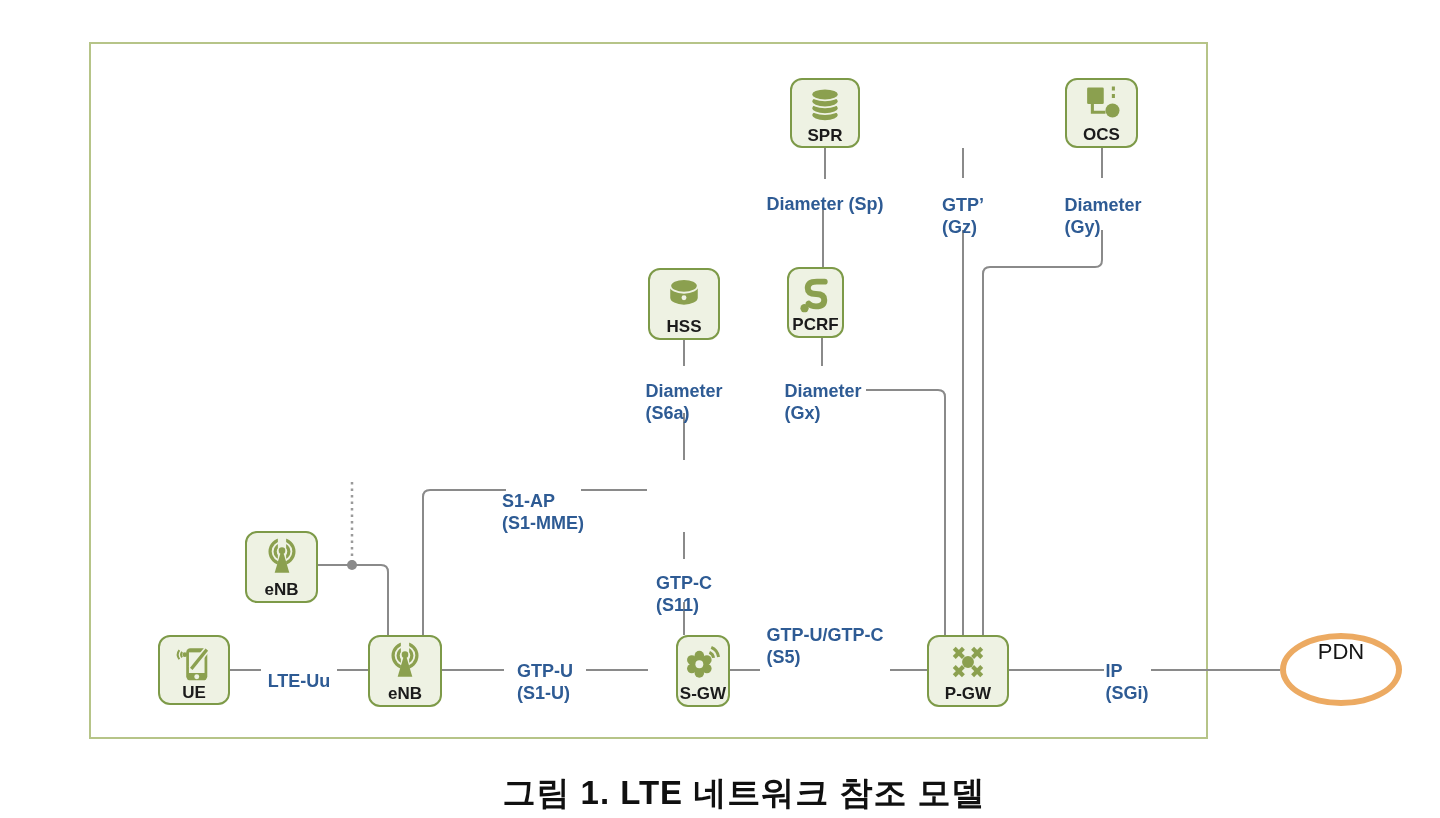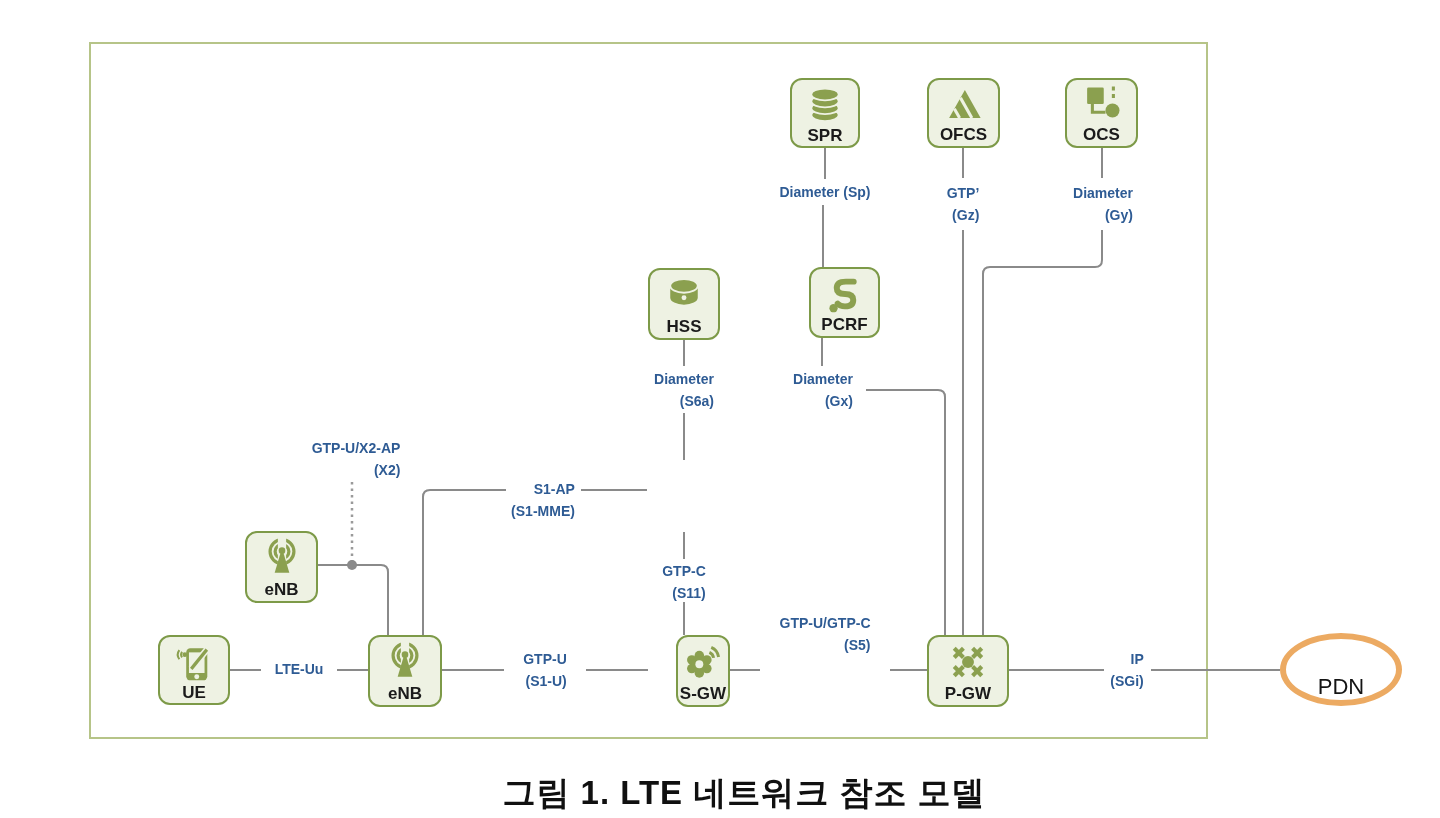--- a/index.html
+++ b/index.html
@@ -8,25 +8,25 @@
   #frame{position:absolute;left:89px;top:42px;width:1119px;height:697px;
          border:2px solid #b6c488;box-sizing:border-box;}
   #wires{position:absolute;left:0;top:0;width:1440px;height:818px;}
   .node{position:absolute;box-sizing:border-box;background:#eef2e3;
         border:2.5px solid #7d9a48;border-radius:12px;
         display:flex;flex-direction:column;align-items:center;
         justify-content:space-between;padding:3px 0 2px;}
   .node .ic{flex:0 0 auto;line-height:0;}
   .node .nl{font-size:17px;font-weight:600;color:#1b1b1b;line-height:18px;}
   .lbl{position:absolute;transform:translate(-50%,-50%);color:#2e5b94;
-       font-weight:bold;font-size:14px;line-height:22px;text-align:right;
-       white-space:pre-line;}
+       font-weight:bold;font-size:18px;line-height:22px;text-align:left;
+       white-space:pre-line;margin-top:12px;}
   #pdn{position:absolute;left:1280px;top:633px;width:122px;height:73px;
        box-sizing:border-box;border:6px solid #ecaa62;border-radius:50%;
-       background:#ffffff;display:flex;align-items:flex-end;justify-content:center;
+       background:#ffffff;display:flex;align-items:flex-start;justify-content:center;
        font-size:22px;color:#141414;}
   #caption{position:absolute;left:48px;top:771px;width:1392px;text-align:center;
            font-size:33px;font-weight:bold;color:#101010;letter-spacing:1px;}
 </style>
 </head>
 <body>
 
 <div id="canvas">
 
   <div id="frame"></div>
@@ -81,30 +81,20 @@
           <ellipse cx="24" cy="35" rx="15" ry="6.5"></ellipse>
           <ellipse cx="24" cy="27.5" rx="15" ry="6.5"></ellipse>
           <ellipse cx="24" cy="20" rx="15" ry="6.5"></ellipse>
           <ellipse cx="24" cy="12.5" rx="15" ry="6.5"></ellipse>
         </g>
       </svg>
     </span>
     <span class="nl">SPR</span>
   </div>
 
-  <div class="node" style="left:927px;top:78px;width:73px;height:70px">
-    <span class="ic">
-      <svg width="42" height="42" viewBox="0 0 48 48">
-        <path d="M7 40 L25 8 L43 40 Z" fill="#8ba04f"></path>
-        <path d="M20 17 L33 40" stroke="#eef2e3" stroke-width="3.5" fill="none"></path>
-        <path d="M13 29.5 L19 40" stroke="#eef2e3" stroke-width="3.5" fill="none"></path>
-      </svg>
-    </span>
-    <span class="nl">OFCS</span>
-  </div>
 
   <div class="node" style="left:1065px;top:78px;width:73px;height:70px">
     <span class="ic">
       <svg width="42" height="42" viewBox="0 0 48 48">
         <rect x="7" y="5" width="19" height="19" rx="1.5" fill="#8ba04f"></rect>
         <path d="M37 4 V20" stroke="#8ba04f" stroke-width="3.5" stroke-dasharray="4.5 4" fill="none"></path>
         <path d="M13 24 V33.5 H28" stroke="#8ba04f" stroke-width="3.5" fill="none"></path>
         <circle cx="36" cy="31.5" r="8" fill="#8ba04f"></circle>
       </svg>
     </span>
@@ -115,21 +105,21 @@
     <span class="ic">
       <svg width="44" height="44" viewBox="0 0 48 48">
         <path d="M9 15 V27 A15 7.5 0 0 0 39 27 V15 Z" fill="#8ba04f"></path>
         <ellipse cx="24" cy="14" rx="15" ry="7.5" fill="#8ba04f" stroke="#eef2e3" stroke-width="2"></ellipse>
         <circle cx="24" cy="27" r="2.7" fill="#eef2e3"></circle>
       </svg>
     </span>
     <span class="nl">HSS</span>
   </div>
 
-  <div class="node" style="left:809px;top:267px;width:71px;height:71px">
+  <div class="node" style="left:787px;top:267px;width:57px;height:71px">
     <span class="ic">
       <svg width="44" height="44" viewBox="0 0 48 48">
         <path d="M33.5 10.5 H25 Q15 10.5 15 17.5 Q15 24 24 24 Q33 24 33 30.5 Q33 37.5 24 37.5 Q18.5 37.5 16 34.5" stroke="#8ba04f" stroke-width="6.5" stroke-linecap="round" fill="none"></path>
         <circle cx="11.5" cy="39.5" r="4.5" fill="#8ba04f"></circle>
       </svg>
     </span>
     <span class="nl">PCRF</span>
   </div>
 
 
@@ -216,22 +206,20 @@
 
   <div class="lbl" style="left:825px;top:192px">Diameter (Sp)</div>
   <div class="lbl" style="left:963px;top:204px">GTP’
 (Gz)</div>
   <div class="lbl" style="left:1103px;top:204px">Diameter
 (Gy)</div>
   <div class="lbl" style="left:684px;top:390px">Diameter
 (S6a)</div>
   <div class="lbl" style="left:823px;top:390px">Diameter
 (Gx)</div>
-  <div class="lbl" style="left:356px;top:459px">GTP-U/X2-AP
-(X2)</div>
   <div class="lbl" style="left:543px;top:500px">S1-AP
 (S1-MME)</div>
   <div class="lbl" style="left:684px;top:582px">GTP-C
 (S11)</div>
   <div class="lbl" style="left:299px;top:669px">LTE-Uu</div>
   <div class="lbl" style="left:545px;top:670px">GTP-U
 (S1-U)</div>
   <div class="lbl" style="left:825px;top:634px">GTP-U/GTP-C
 (S5)</div>
   <div class="lbl" style="left:1127px;top:670px">IP

